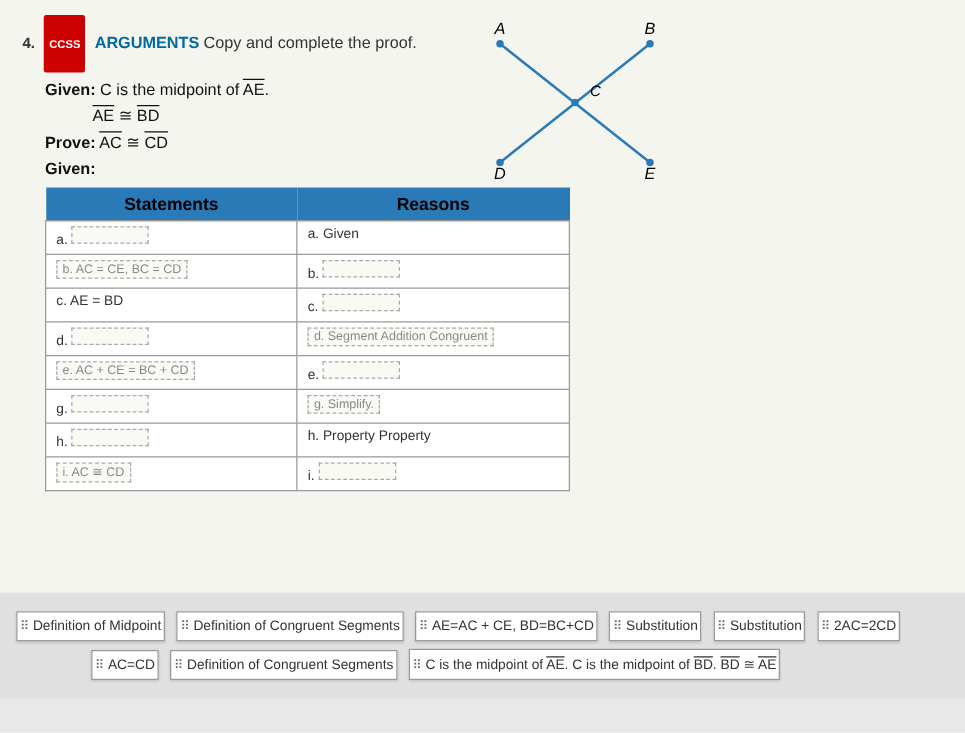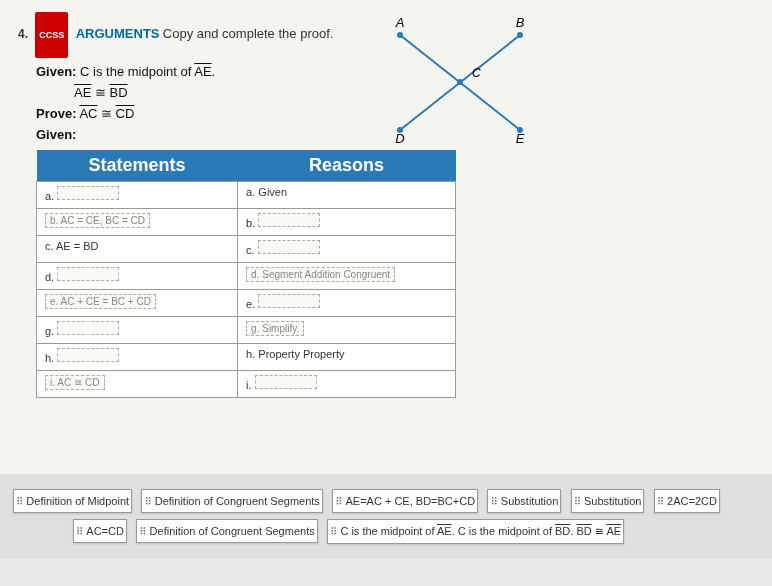--- a/index.html
+++ b/index.html
@@ -6,21 +6,21 @@
 .page{background:#f5f5f0;padding:12px 18px;min-height:450px}
 .prob-num{font-weight:bold;color:#333;margin-right:4px}
 .logo{display:inline-block;background:#c00;color:#fff;font-weight:bold;font-size:9px;padding:18px 4px;border-radius:2px;margin-right:4px}
 .title{color:#0369a1;font-weight:bold;font-size:13px}
 .instr{color:#333;font-size:13px}
 .given{margin:6px 0 0 18px;font-size:13px;color:#111}
 .ov{text-decoration:overline}
 .diagram{position:absolute;left:380px;top:15px;width:160px;height:130px}
 .diagram svg{width:100%;height:100%}
 .proof-tbl{border-collapse:collapse;margin:8px 0 0 18px;width:420px;background:#fff}
-.proof-tbl th{background:#2a7ab8;color:#ffffff;font-weight:bold;padding:5px 8px;text-align:center;font-size:18px}
+.proof-tbl th{background:#2a7ab8;color:#000000;font-weight:bold;padding:5px 8px;text-align:center;font-size:14px}
 .proof-tbl td{border:1px solid #999;padding:4px 8px;font-size:11px;color:#333;vertical-align:top;height:18px}
 .blank{border:1px dashed #aaa;display:inline-block;min-width:60px;height:12px;background:#fafaf5}
 .fill{display:inline-block;border:1px dashed #aaa;padding:1px 4px;font-size:10px;color:#888;background:#fafaf5}
 .tiles{padding:12px 10px;background:#e0e0e0}
 .tile{display:inline-block;background:#fff;border:1px solid #999;padding:5px 2px;margin:3px;font-size:11px;color:#333;box-shadow:0 1px 2px rgba(0,0,0,.15)}
 .dots{color:#666;margin-right:3px;font-size:10px}
 .row2{margin-left:60px}
 </style>
 </head>
 <body>

